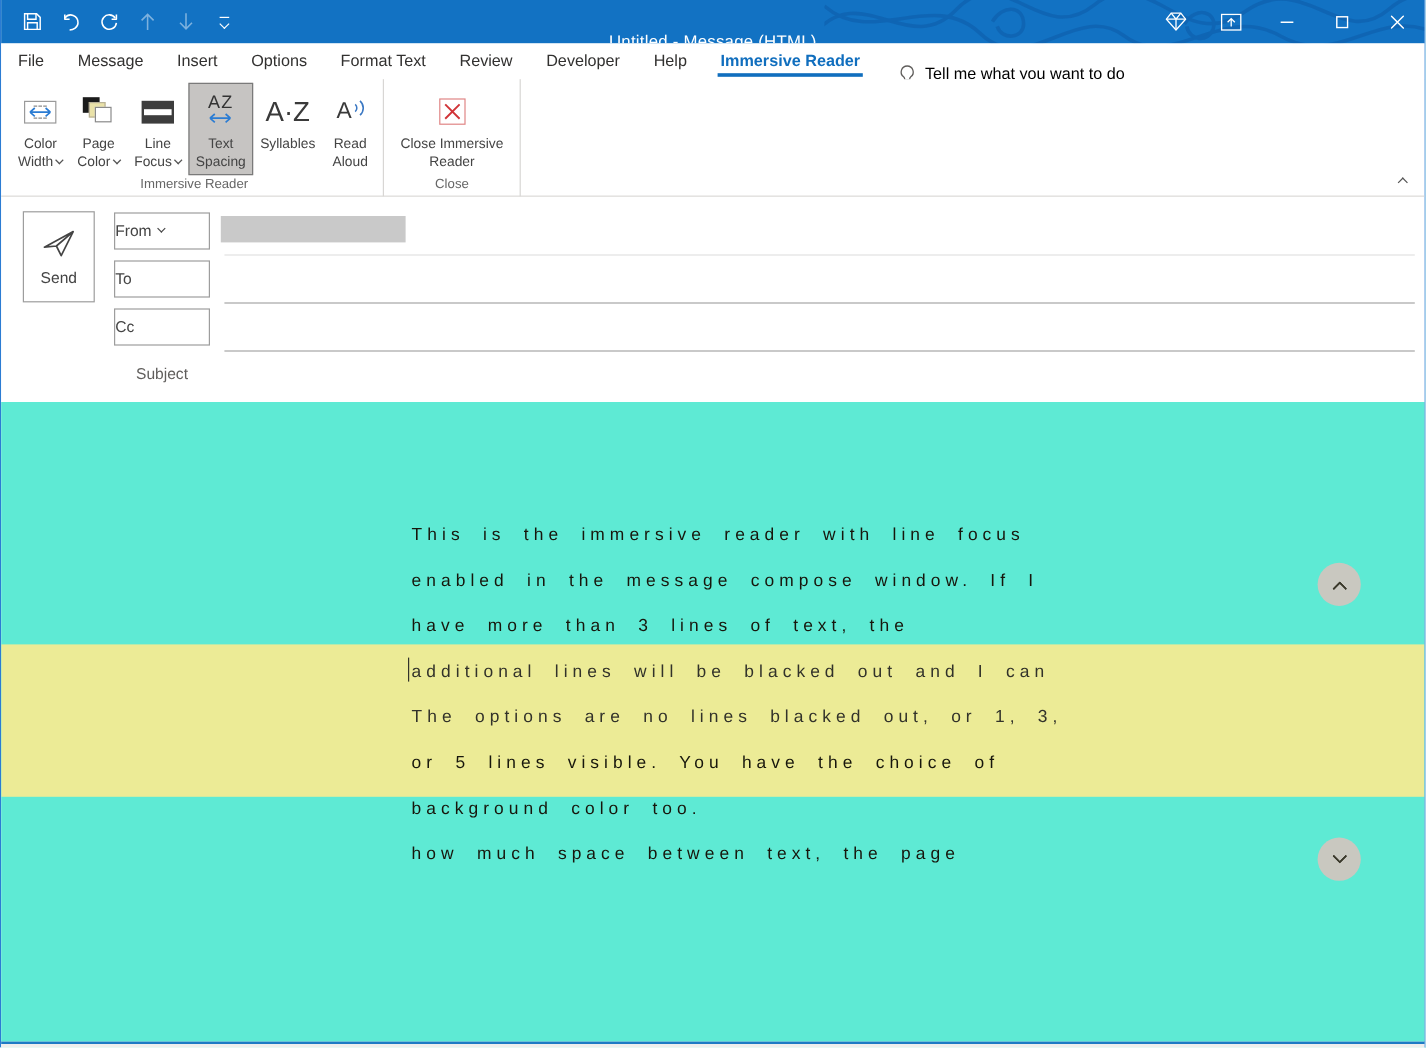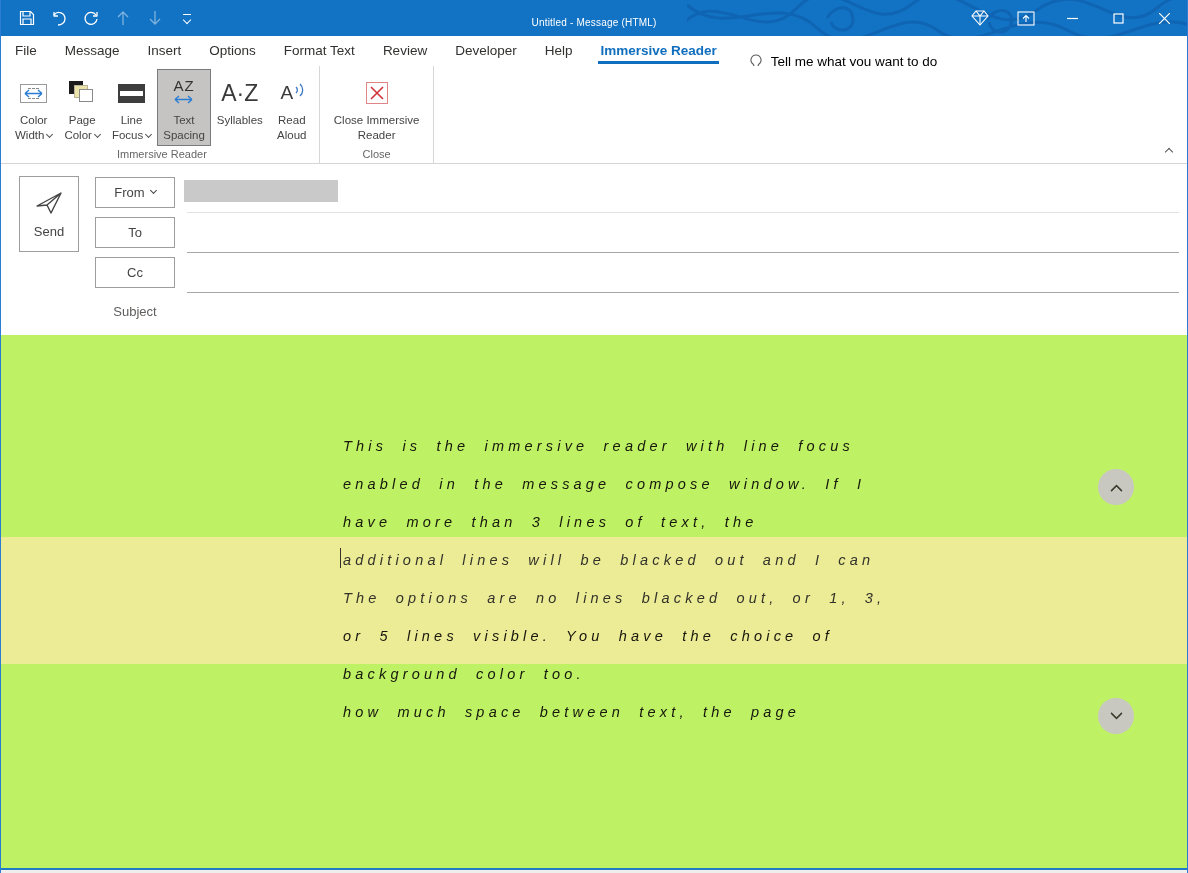--- a/index.html
+++ b/index.html
@@ -8,22 +8,22 @@
   .window { position:relative; width:1188px; height:873px;
     border-left:1px solid #2b7cd3; border-right:1px solid #2b7cd3; }
 
   
   .titlebar { position:relative; height:36px; background:#1272c3; color:#fff;
     display:flex; align-items:center; overflow:hidden; }
   .flourish { position:absolute; right:0; top:0; height:36px; width:500px; opacity:.55; }
   .qat { display:flex; align-items:center; gap:4px; padding-left:12px; z-index:2; }
   .qat-btn { width:28px; height:30px; display:flex; align-items:center; justify-content:center; cursor:default; }
   .qat-btn.disabled { opacity:.45; }
-  .title { position:absolute; left:0; right:0; top:4px; height:36px; display:flex;
-    align-items:center; justify-content:center; font-size:10px; z-index:1; letter-spacing:.2px; }
+  .title { position:absolute; left:0; right:0; top:16px; height:36px; display:flex;
+    align-items:center; justify-content:center; font-size:14px; z-index:1; letter-spacing:.2px; }
   .caption-btns { position:absolute; right:0; top:0; height:36px; display:flex; z-index:2; }
   .cap-btn { width:46px; height:36px; display:flex; align-items:center; justify-content:center; }
   .morebar { display:flex; flex-direction:column; align-items:center; gap:2px; }
   .morebar .bar { width:8px; border-top:1.5px solid #fff; }
   .chev { display:inline-block; width:6px; height:6px; border-right:1.5px solid currentColor;
     border-bottom:1.5px solid currentColor; transform:rotate(45deg); }
   .chev.up { transform:rotate(-135deg); }
 
   
   .menubar { height:30px; background:#fff; display:flex; align-items:center;
@@ -67,30 +67,30 @@
   .ic-readaloud { position:relative; font-size:19px; color:#3a3a3a; padding-right:10px; }
   .ic-close-imm { width:22px; height:22px; border:1px solid #e08585; display:flex;
     align-items:center; justify-content:center; }
 
   
   .compose { position:relative; height:171px; background:#fff; }
   .send-btn { position:absolute; left:18px; top:12px; width:60px; height:76px;
     border:1px solid #9d9d9d; background:#fff; display:flex; flex-direction:column;
     align-items:center; justify-content:center; gap:8px; font-size:13px; color:#444; cursor:default; }
   .field-btn { position:absolute; left:94px; width:80px; height:31px; border:1px solid #9d9d9d;
-    background:#fff; display:flex; align-items:center; justify-content:center; gap:6px;
+    background:#fff; display:flex; align-items:center; gap:6px;
     font-size:13px; color:#444; cursor:default; }
   .field-btn .chev { width:5px; height:5px; border-width:1.5px; position:relative; top:-2px; color:#444; }
   .subject-label { position:absolute; left:94px; top:304px; width:80px; text-align:center;
     font-size:13px; color:#605e5c; }
   .redacted { position:absolute; left:183px; top:16px; width:154px; height:22px; background:#c9c9c9; }
   .fieldline { position:absolute; left:186px; right:8px; border-bottom:1px solid; }
 
   
-  .reader { position:absolute; left:0; right:0; top:335px; height:533px; background:#bef264; overflow:hidden;font-style:italic; }
+  .reader { position:absolute; left:0; right:0; top:335px; height:533px; background:#5eead4; overflow:hidden; }
   .focus-band { position:absolute; left:0; right:0; top:202px; height:127px; background:#eceb96; }
   .reader-text { position:absolute; left:342px; top:92px; z-index:2; }
   .rline { height:38px; font-size:14.5px; letter-spacing:4.2px; word-spacing:7px;
     color:#17160c; white-space:nowrap; display:flex; align-items:center; }
   .rline.focused { color:#32322a; }
   .caret { position:absolute; left:-3px; top:121px; width:1px; height:20px; background:#32322a; }
   .scroll-circle { position:absolute; left:1097px; width:36px; height:36px; border-radius:50%;
     background:#c9c8c0; display:flex; align-items:center; justify-content:center; z-index:3; cursor:default; }
   .scroll-circle .chev { width:9px; height:9px; border-width:2px; color:#3a392b; border-radius:1px; }
   .scroll-circle .chev.up { position:relative; top:3px; }

